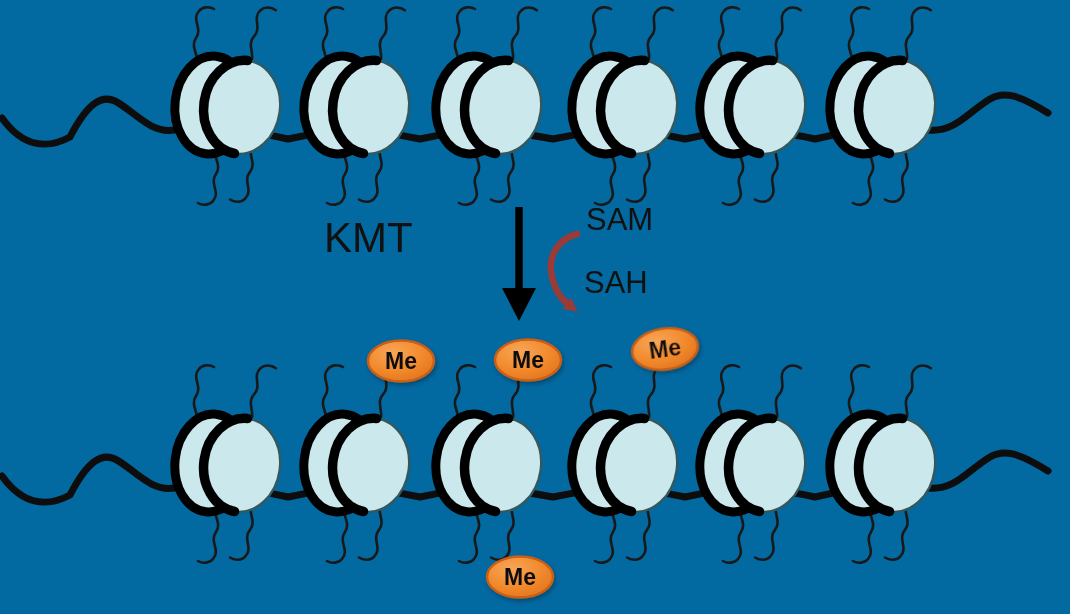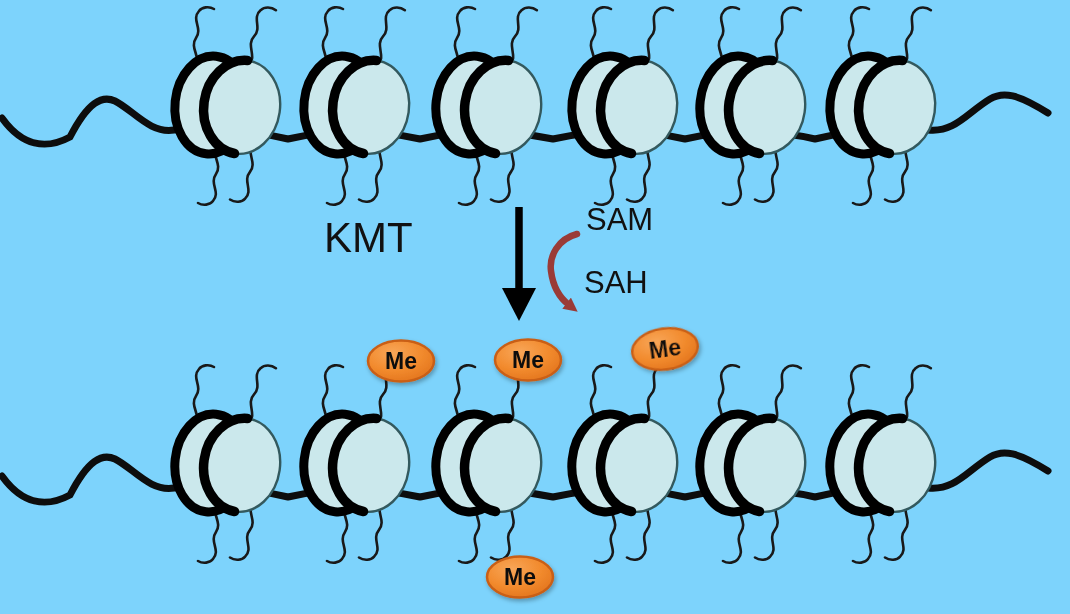--- a/index.html
+++ b/index.html
@@ -1,16 +1,16 @@
 <!DOCTYPE html>
 <html><head>
 <meta charset="utf-8">
 <style>
   html,body{margin:0;padding:0;background:#ffffff;}
-  .stage{position:relative;width:1070px;height:614px;background:#7dd3fc;overflow:hidden;}
+  .stage{position:relative;width:1070px;height:614px;background:#0369a1;overflow:hidden;}
   svg{display:block;}
   .tail{fill:none;stroke:#191919;stroke-width:2.6;stroke-linecap:round;}
   .disc-b{stroke:#000000;stroke-width:9;}
   .disc-f{stroke:#33595e;stroke-width:2.4;}
   .disc-arc{fill:none;stroke:#000000;stroke-width:9.5;stroke-linecap:round;}
   .dna{fill:none;stroke-width:7;stroke-linecap:round;}
   .rxn-shaft{stroke:#000000;stroke-width:7.5;}
   .redarc{fill:none;stroke-width:6.5;stroke-linecap:round;}
   .kmt{font-family:"Liberation Sans",sans-serif;font-size:42px;font-weight:400;fill:#111111;}
   .cofactor{font-family:"Liberation Sans",sans-serif;font-size:31px;font-weight:400;fill:#111111;}

